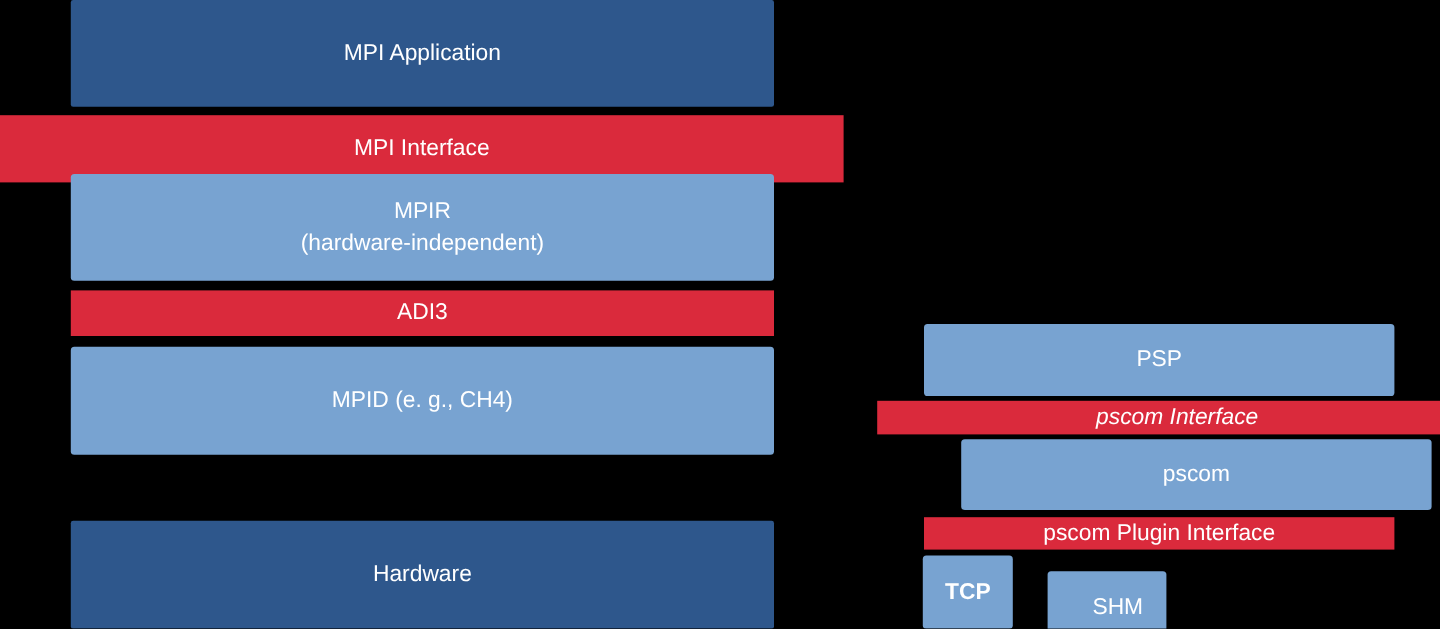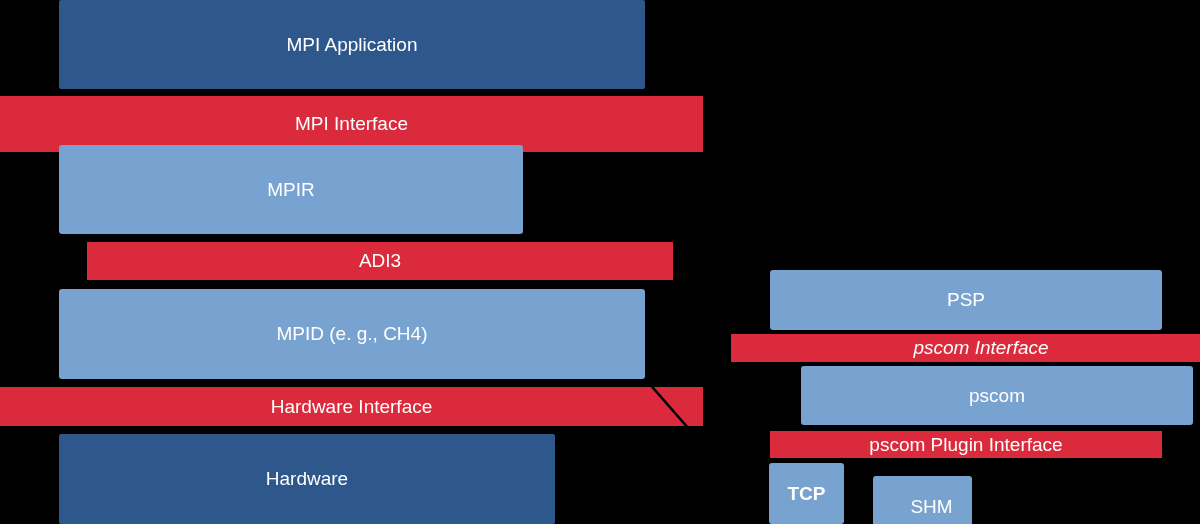--- a/index.html
+++ b/index.html
@@ -43,41 +43,39 @@
 <div id="stage">
 
   <div class="box blue-dark" style="left:59px;top:0;width:586px;height:89px;">
     <span class="label">MPI Application</span>
   </div>
 
   <div class="box bar-red" style="left:0;top:96px;width:703px;height:56px;">
     <span class="label">MPI Interface</span>
   </div>
 
-  <div class="box blue-light" style="left:59px;top:145px;width:464px;height:89px;">
+  <div class="box blue-light" style="left:59px;top:145px;width:586px;height:89px;">
     <span class="label">MPIR</span>
+    <span class="label">(hardware-independent)</span>
   </div>
 
-  <div class="box bar-red" style="left:59px;top:242px;width:586px;height:38px;margin-left:28px;">
+  <div class="box bar-red" style="left:59px;top:242px;width:586px;height:38px;">
     <span class="label">ADI3</span>
   </div>
 
   <div class="box blue-light" style="left:59px;top:289px;width:586px;height:90px;">
     <span class="label">MPID (e. g., CH4)</span>
   </div>
 
-  <div class="box bar-red z-under" style="left:0;top:387px;width:703px;height:39px;">
-    <span class="label">Hardware Interface</span>
-  </div>
 
   <svg id="connector-svg">
     <line x1="7" y1="7" x2="49" y2="55" stroke="var(--connector-color)" stroke-width="2.5"></line>
   </svg>
 
-  <div class="box blue-dark" style="left:59px;top:434px;width:496px;height:90px;">
+  <div class="box blue-dark" style="left:59px;top:434px;width:586px;height:90px;">
     <span class="label">Hardware</span>
   </div>
 
   <div class="box blue-light" style="left:770px;top:270px;width:392px;height:60px;">
     <span class="label">PSP</span>
   </div>
 
   <div class="box bar-red" style="left:731px;top:334px;width:500px;height:28px;font-style:italic;">
     <span class="label">pscom Interface</span>
   </div>

